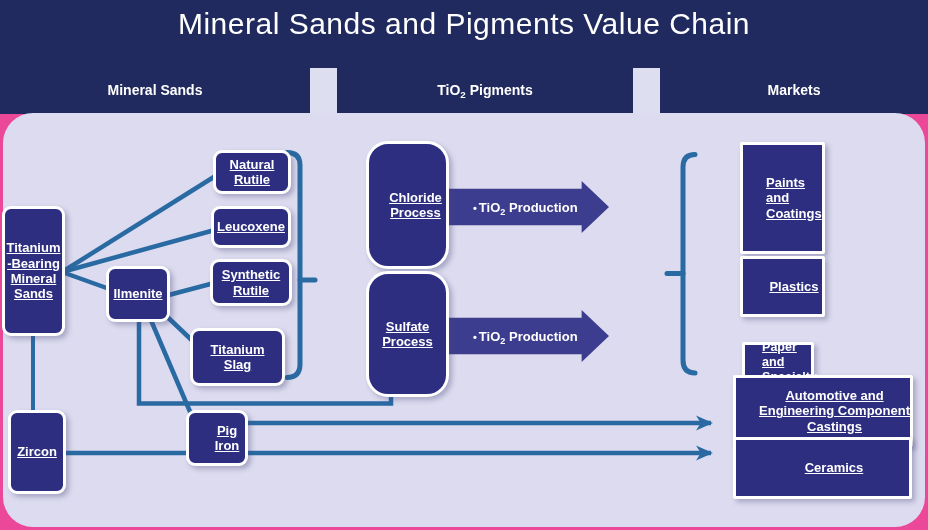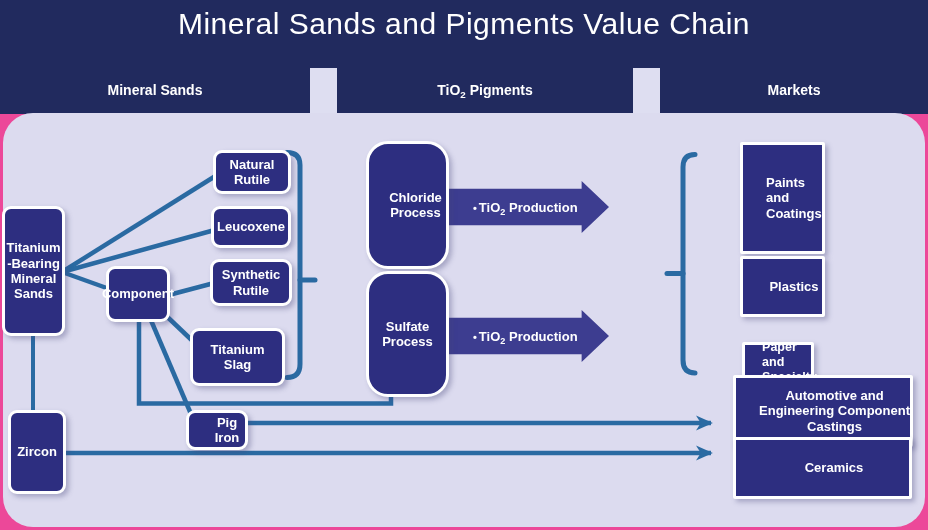--- a/index.html
+++ b/index.html
@@ -35,32 +35,32 @@
   #arr1{left:448px;top:181px;}
   #arr2{left:448px;top:310px;}
   .block-arrow .bullet{font-size:11px;margin-right:2px;}
   
   .box{
     position:absolute;box-sizing:border-box;background:#2d2e80;border:3px solid #ffffff;
     border-radius:9px;color:#ffffff;font-weight:700;font-size:13px;line-height:1.18;
     display:flex;align-items:center;justify-content:center;text-align:center;
     box-shadow:3px 3px 5px rgba(70,70,120,.35);z-index:4;
   }
-  .box span{white-space:pre-line;}
+  .box span{white-space:pre-line;text-decoration:underline;}
   .round{border-radius:22px;}
   .sharp{border-radius:2px;padding-left:23px;}
   .leftal span{text-align:left;}
   #tbms     {left:2px;  top:206px;width:63px; height:130px;}
   #zircon   {left:8px;  top:410px;width:58px; height:84px;}
   #ilmenite {left:106px;top:266px;width:64px; height:56px;}
   #natural  {left:213px;top:150px;width:78px; height:44px;}
   #leucox   {left:211px;top:206px;width:80px; height:42px;}
   #synth    {left:210px;top:259px;width:82px; height:47px;}
   #slag     {left:190px;top:328px;width:95px; height:58px;}
-  #pig      {left:186px;top:410px;width:62px; height:40px;font-size:13px;padding-left:20px;}
+  #pig      {left:186px;top:410px;width:62px; height:56px;font-size:13px;padding-left:20px;}
   #chloride {left:366px;top:141px;width:83px; height:128px;padding-left:16px;}
   #sulfate  {left:366px;top:271px;width:83px; height:126px;}
   #paints   {left:740px;top:142px;width:85px; height:112px;}
   #plastics {left:740px;top:256px;width:85px; height:61px;}
   #paper    {left:742px;top:342px;width:72px; height:41px;font-size:12.5px;}
   #auto     {left:733px;top:375px;width:180px;height:72px;}
   #ceramics {left:733px;top:437px;width:179px;height:62px;}
 </style>
 </head>
 <body>
@@ -114,21 +114,21 @@
   <div class="box" id="tbms">
     <span>Titanium
 -Bearing
 Mineral
 Sands</span>
   </div>
   <div class="box" id="zircon">
     <span>Zircon</span>
   </div>
   <div class="box" id="ilmenite">
-    <span>Component</span>
+    <span>Ilmenite</span>
   </div>
   <div class="box" id="natural">
     <span>Natural
 Rutile</span>
   </div>
   <div class="box" id="leucox">
     <span>Leucoxene</span>
   </div>
   <div class="box" id="synth">
     <span>Synthetic

